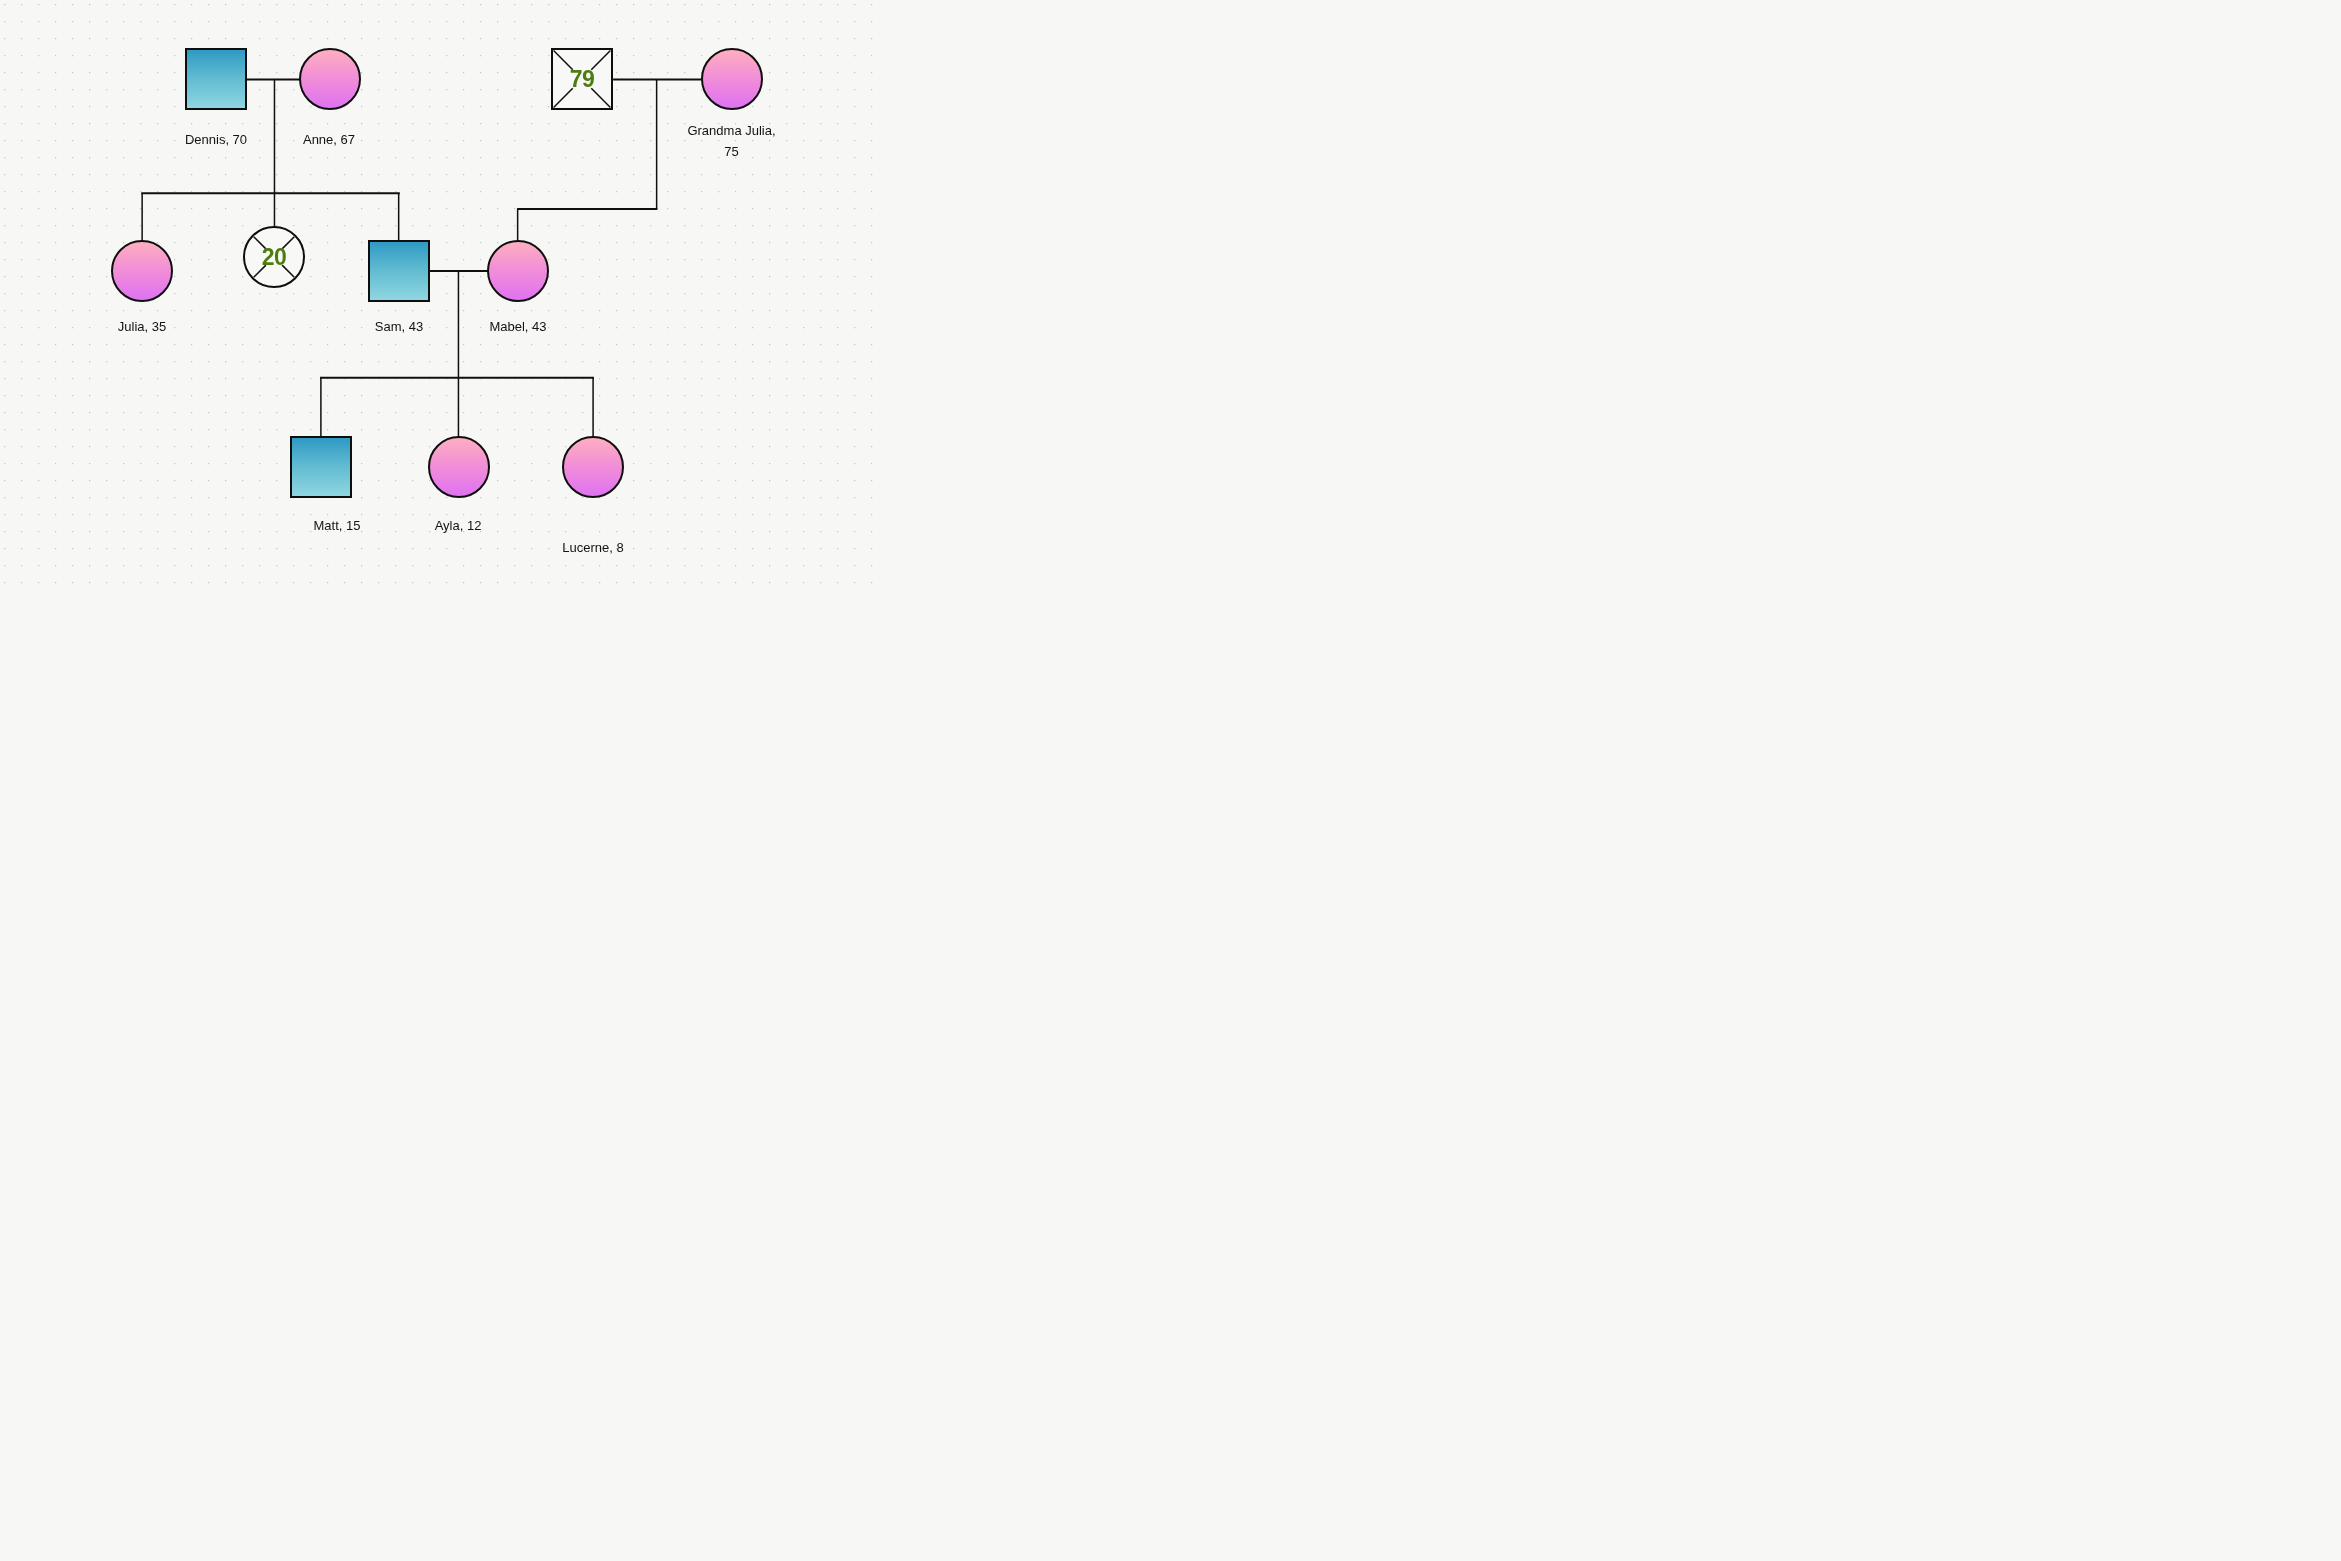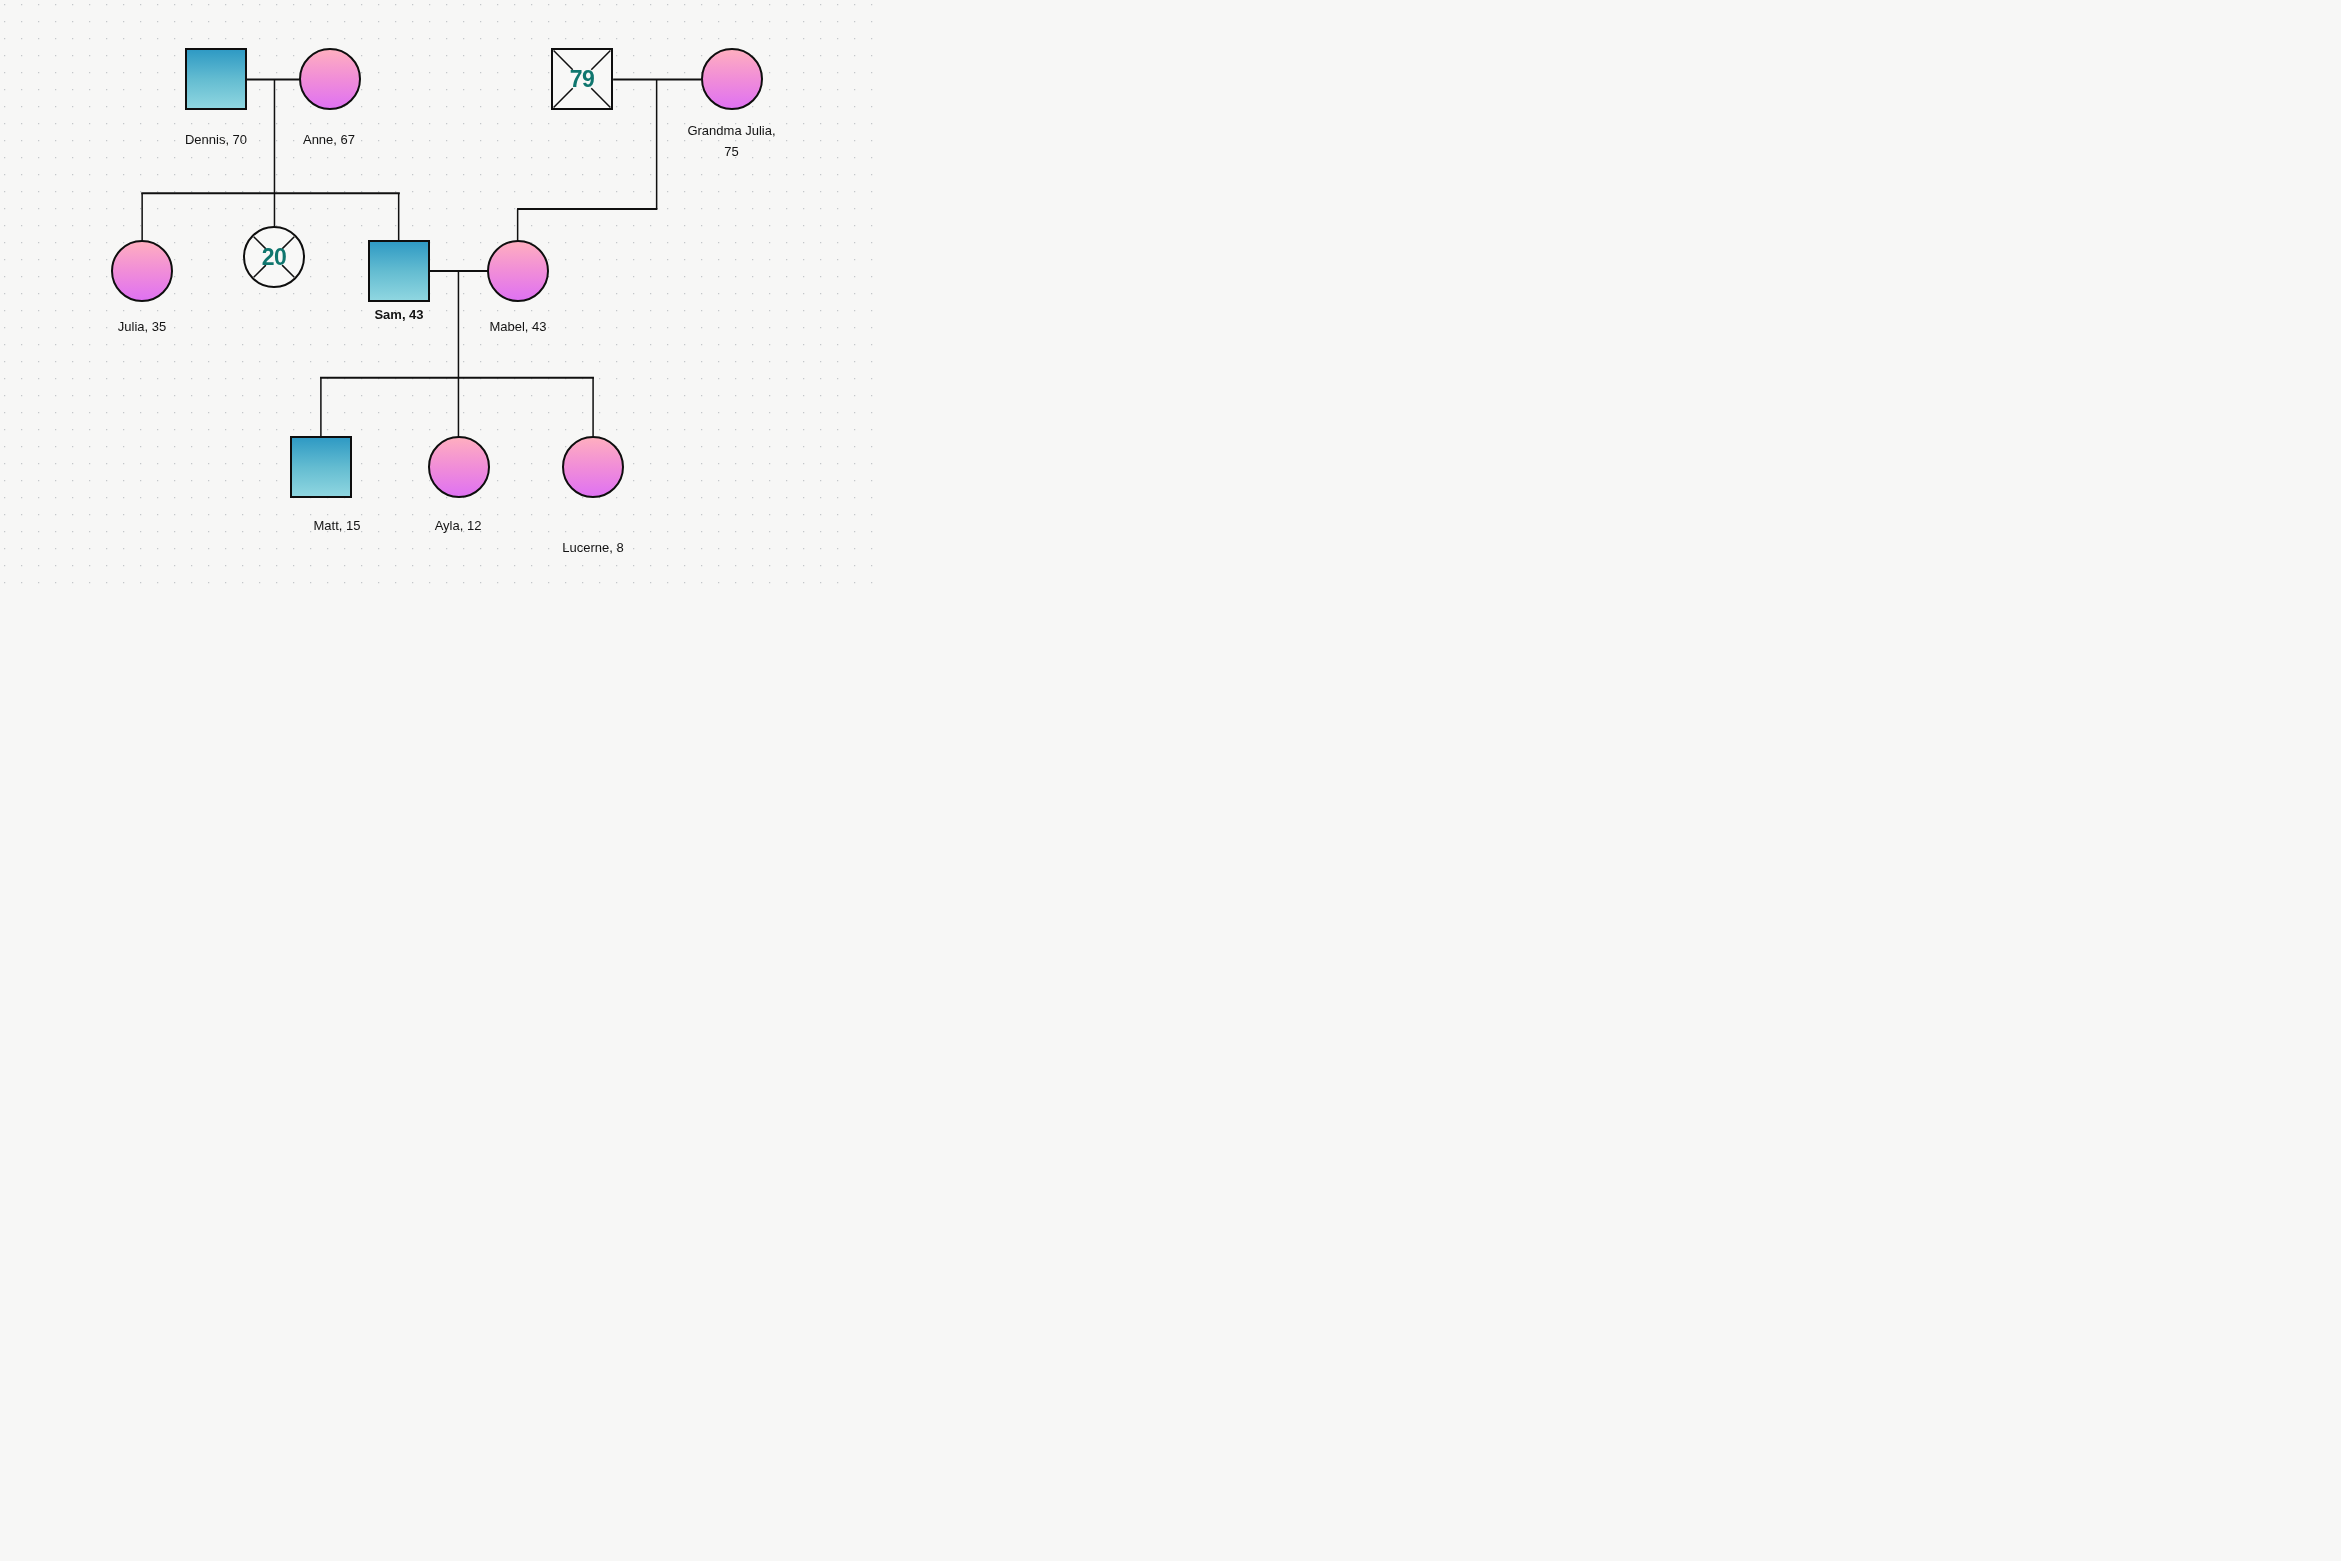--- a/index.html
+++ b/index.html
@@ -48,21 +48,21 @@
   }
   .death-age {
     position: absolute;
     inset: 0;
     display: flex;
     align-items: center;
     justify-content: center;
     font-size: 23px;
     font-weight: 700;
     letter-spacing: -0.6px;
-    color: #0f766e;
+    color: #4d7c0f;
   }
   .plabel {
     position: absolute;
     width: 128px;
     text-align: center;
     font-size: 13px;
     line-height: 15px;
     white-space: nowrap;
   }
   .plabel.twoline {
@@ -121,21 +121,21 @@
     <svg class="xmark" viewBox="0 0 100 100" preserveAspectRatio="none">
       <path d="M15,15 L36,36 M85,15 L64,36 M15,85 L36,64 M85,85 L64,64"></path>
     </svg>
     <div class="death-age">20</div>
   </div>
 
   <div class="shape male" style="left:368px; top:240px;"></div>
   <div class="shape female" style="left:487px; top:240px;"></div>
 
   <div class="plabel" style="left:78px; top:319px;">Julia, 35</div>
-  <div class="plabel" style="left:335px; top:307px;font-weight:bold;">Sam, 43</div>
+  <div class="plabel" style="left:335px; top:319px;">Sam, 43</div>
   <div class="plabel" style="left:454px; top:319px;">Mabel, 43</div>
 
   <div class="shape male" style="left:290px; top:436px;"></div>
   <div class="shape female" style="left:428px; top:436px;"></div>
   <div class="shape female" style="left:562px; top:436px;"></div>
 
   <div class="plabel" style="left:273px; top:518px;">Matt, 15</div>
   <div class="plabel" style="left:394px; top:518px;">Ayla, 12</div>
   <div class="plabel" style="left:529px; top:540px;">Lucerne, 8</div>
 

